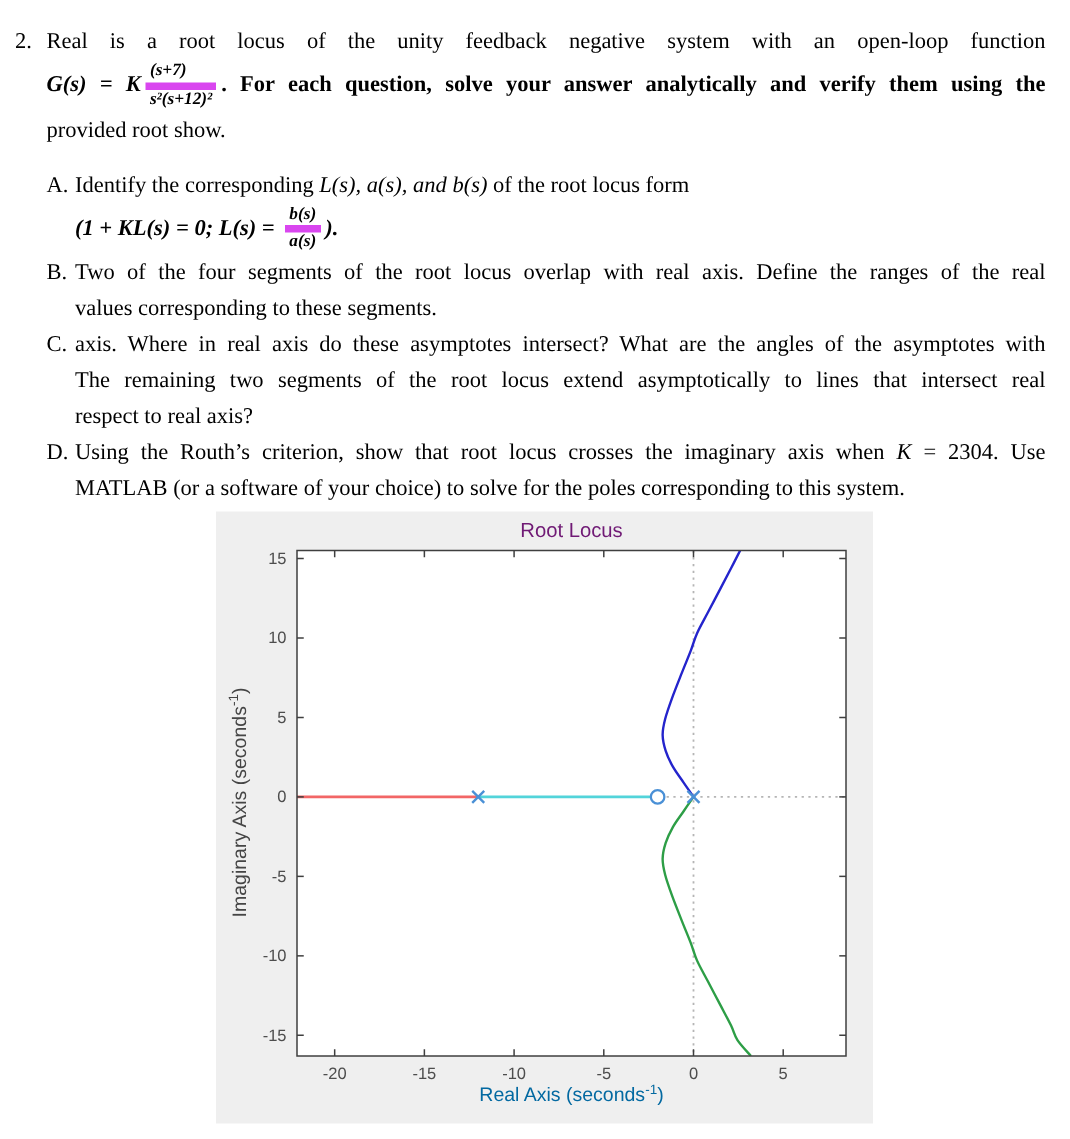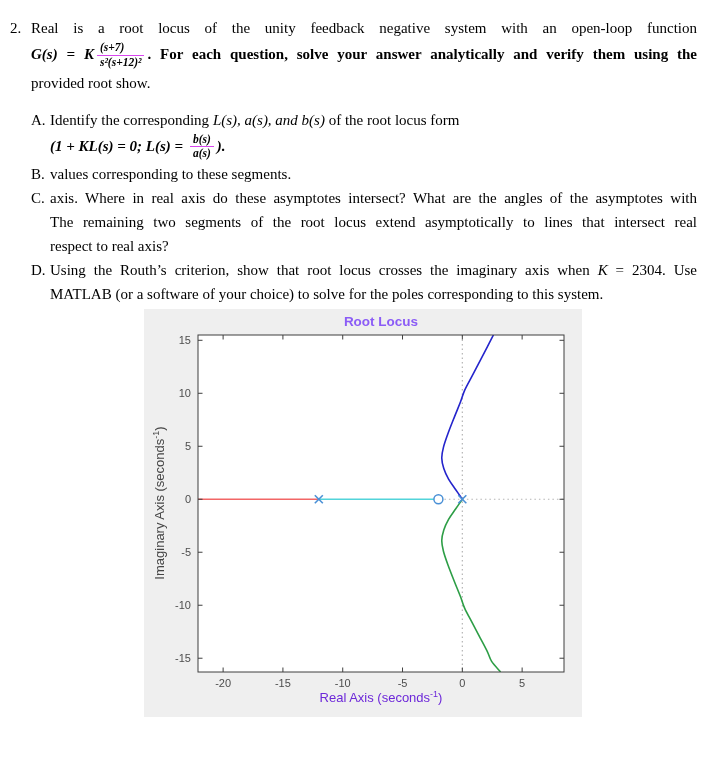--- a/index.html
+++ b/index.html
@@ -7,33 +7,33 @@
         font-family:"Liberation Serif", serif;color:#000;}
   .problem{margin:16px 16px 0 10px;font-size:15px;line-height:24px;}
   .num-row{display:flex;}
   .pnum{width:21px;flex:none;}
   .pbody{flex:1;}
   .just{text-align:justify;text-align-last:justify;}
   .math{font-style:italic;}
   .frac{display:inline-block;vertical-align:middle;text-align:center;font-size:11.5px;
         line-height:1.2;margin:0 3px;}
   .frac .fnum{display:block;padding:0 3px;}
-  .frac .fden{display:block;border-top:1px solid #d946ef;padding:0 3px;}
+  .frac .fden{display:block;border-top:5px solid #d946ef;padding:0 3px;}
   .formula-line{margin:1px 0;font-weight:bold;}
   .items{margin-top:13px;}
   .item{display:flex;margin-left:21px;}
   .ilabel{width:19px;flex:none;}
   .itxt{flex:1;}
   
   .figure{position:relative;width:438px;height:408px;margin:3px 0 0 144px;background:#efefef;}
   .fig-title{position:absolute;left:54px;top:5px;width:366px;text-align:center;
-             font-family:"Liberation Sans", sans-serif;font-weight:bold;font-size:13.5px;color:#8b5cf6;}
+             font-family:"Liberation Sans", sans-serif;font-weight:normal;font-size:13.5px;color:#701a75;}
   .plot-svg{position:absolute;left:0;top:0;}
   .xlabel{position:absolute;left:54px;top:380px;width:366px;text-align:center;
-          font-family:"Liberation Sans", sans-serif;font-size:13px;color:#6d28d9;}
+          font-family:"Liberation Sans", sans-serif;font-size:13px;color:#0369a1;}
   .ylabel{position:absolute;left:15px;top:194px;transform:translate(-50%,-50%) rotate(-90deg);
           white-space:nowrap;font-family:"Liberation Sans", sans-serif;font-size:13px;color:#454545;}
   .xlabel sup,.ylabel sup{font-size:9px;}
   svg text{font-family:"Liberation Sans", sans-serif;font-size:11px;fill:#4d4d4d;}
 </style>
 </head>
 <body>
 
 <div class="page">
 
@@ -53,20 +53,21 @@
         <span class="ilabel">A.</span>
         <div class="itxt">
           <div><span>Identify the corresponding </span><span class="math">L(s), a(s), and b(s)</span><span> of the root locus form</span></div>
           <div class="formula-line"><span class="math">(1 + KL(s) = 0; L(s) = </span><span class="frac"><span class="fnum math">b(s)</span><span class="fden math">a(s)</span></span><span class="math">).</span></div>
         </div>
       </div>
 
       <div class="item">
         <span class="ilabel">B.</span>
         <div class="itxt">
+          <div class="just">Two of the four segments of the root locus overlap with real axis. Define the ranges of the real</div>
           <div>values corresponding to these segments.</div>
         </div>
       </div>
 
       <div class="item">
         <span class="ilabel">C.</span>
         <div class="itxt">
           <div class="just">axis. Where in real axis do these asymptotes intersect? What are the angles of the asymptotes with</div>
           <div class="just">The remaining two segments of the root locus extend asymptotically to lines that intersect real</div>
           <div>respect to real axis?</div>

